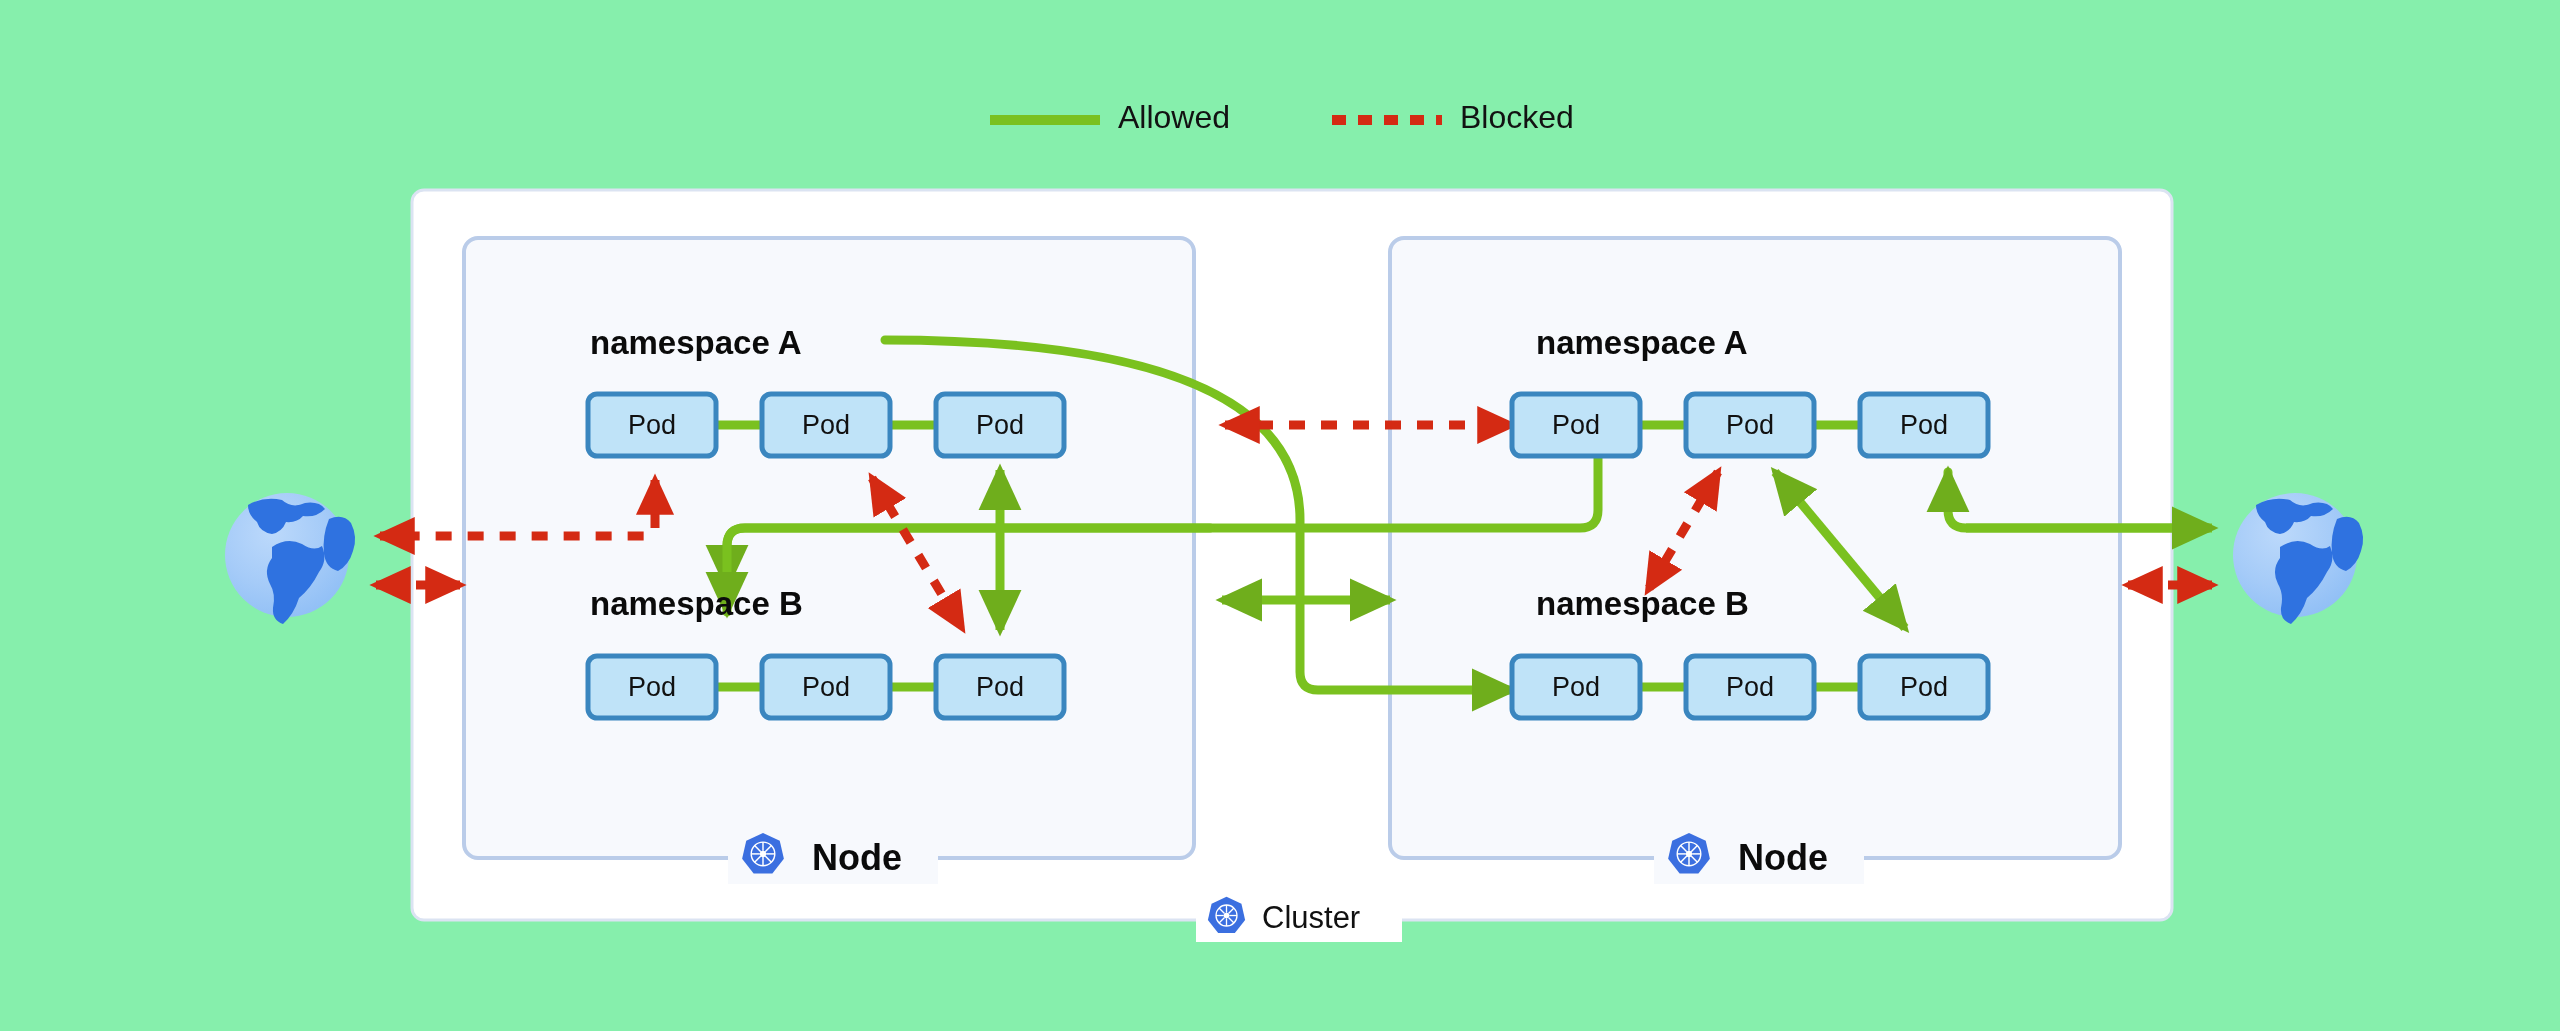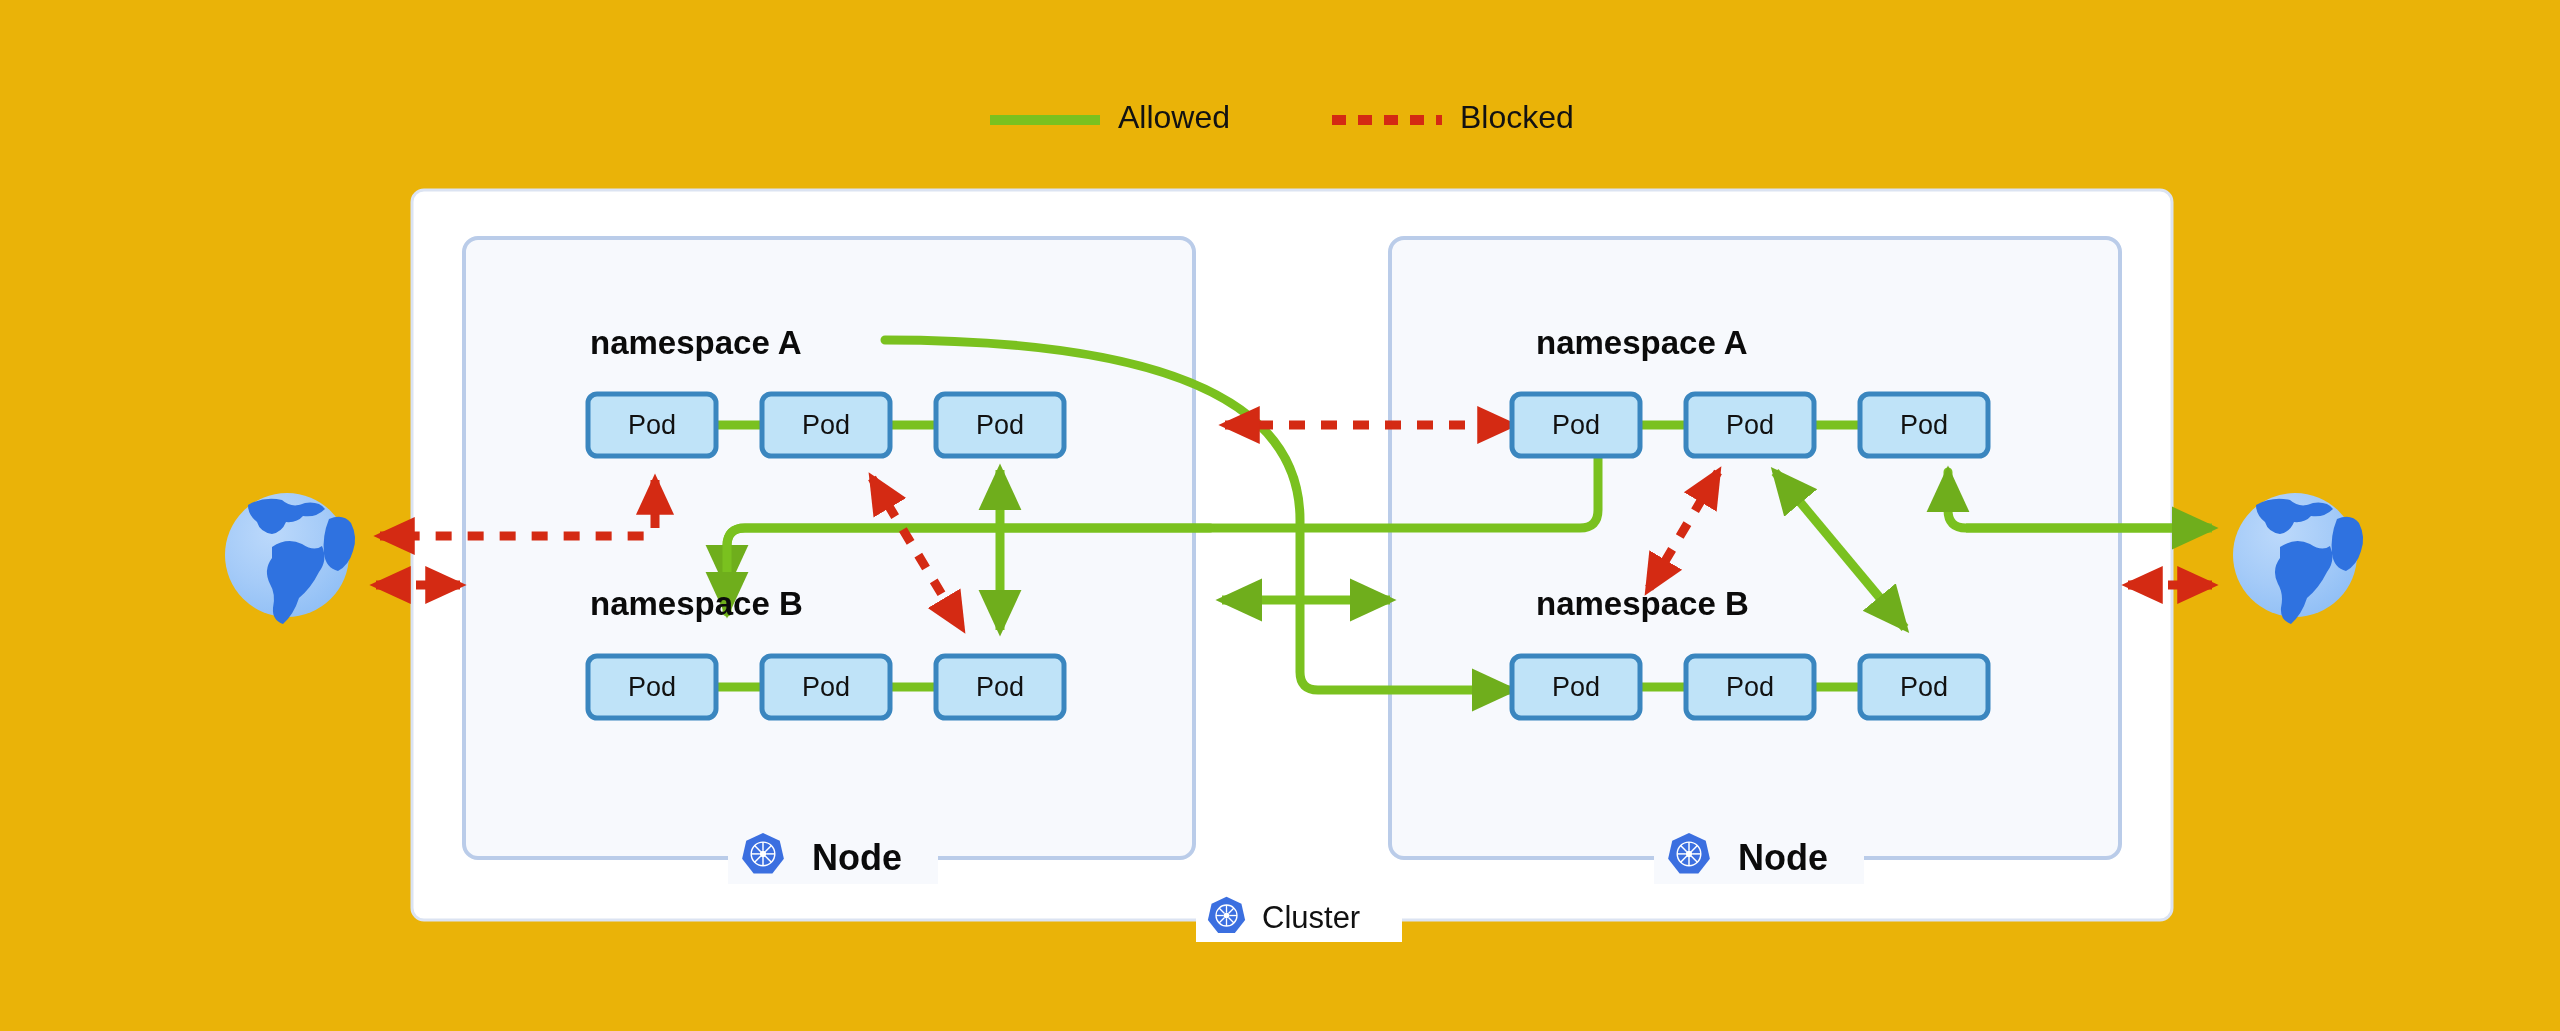--- a/index.html
+++ b/index.html
@@ -6,21 +6,21 @@
   html, body {
     margin: 0;
     padding: 0;
     background: #ffffff;
     font-family: "Liberation Sans", sans-serif;
   }
   #stage {
     position: relative;
     width: 2560px;
     height: 1031px;
-    background: #eab308;
+    background: #86efac;
     overflow: hidden;
   }
   #diagram-svg {
     position: absolute;
     left: 0;
     top: 0;
     width: 2560px;
     height: 1031px;
   }
   .legend-label {

